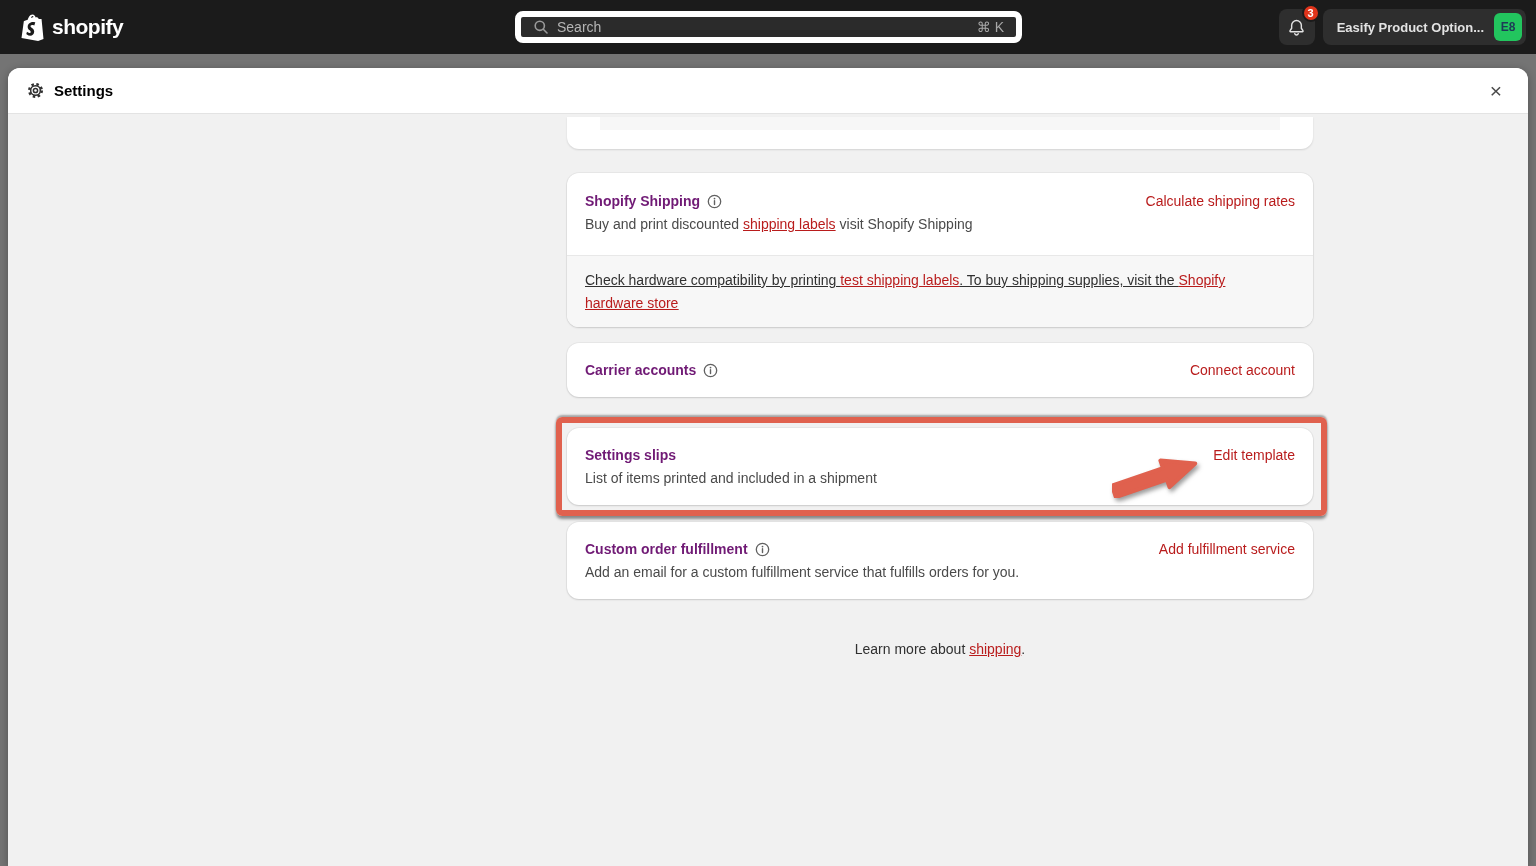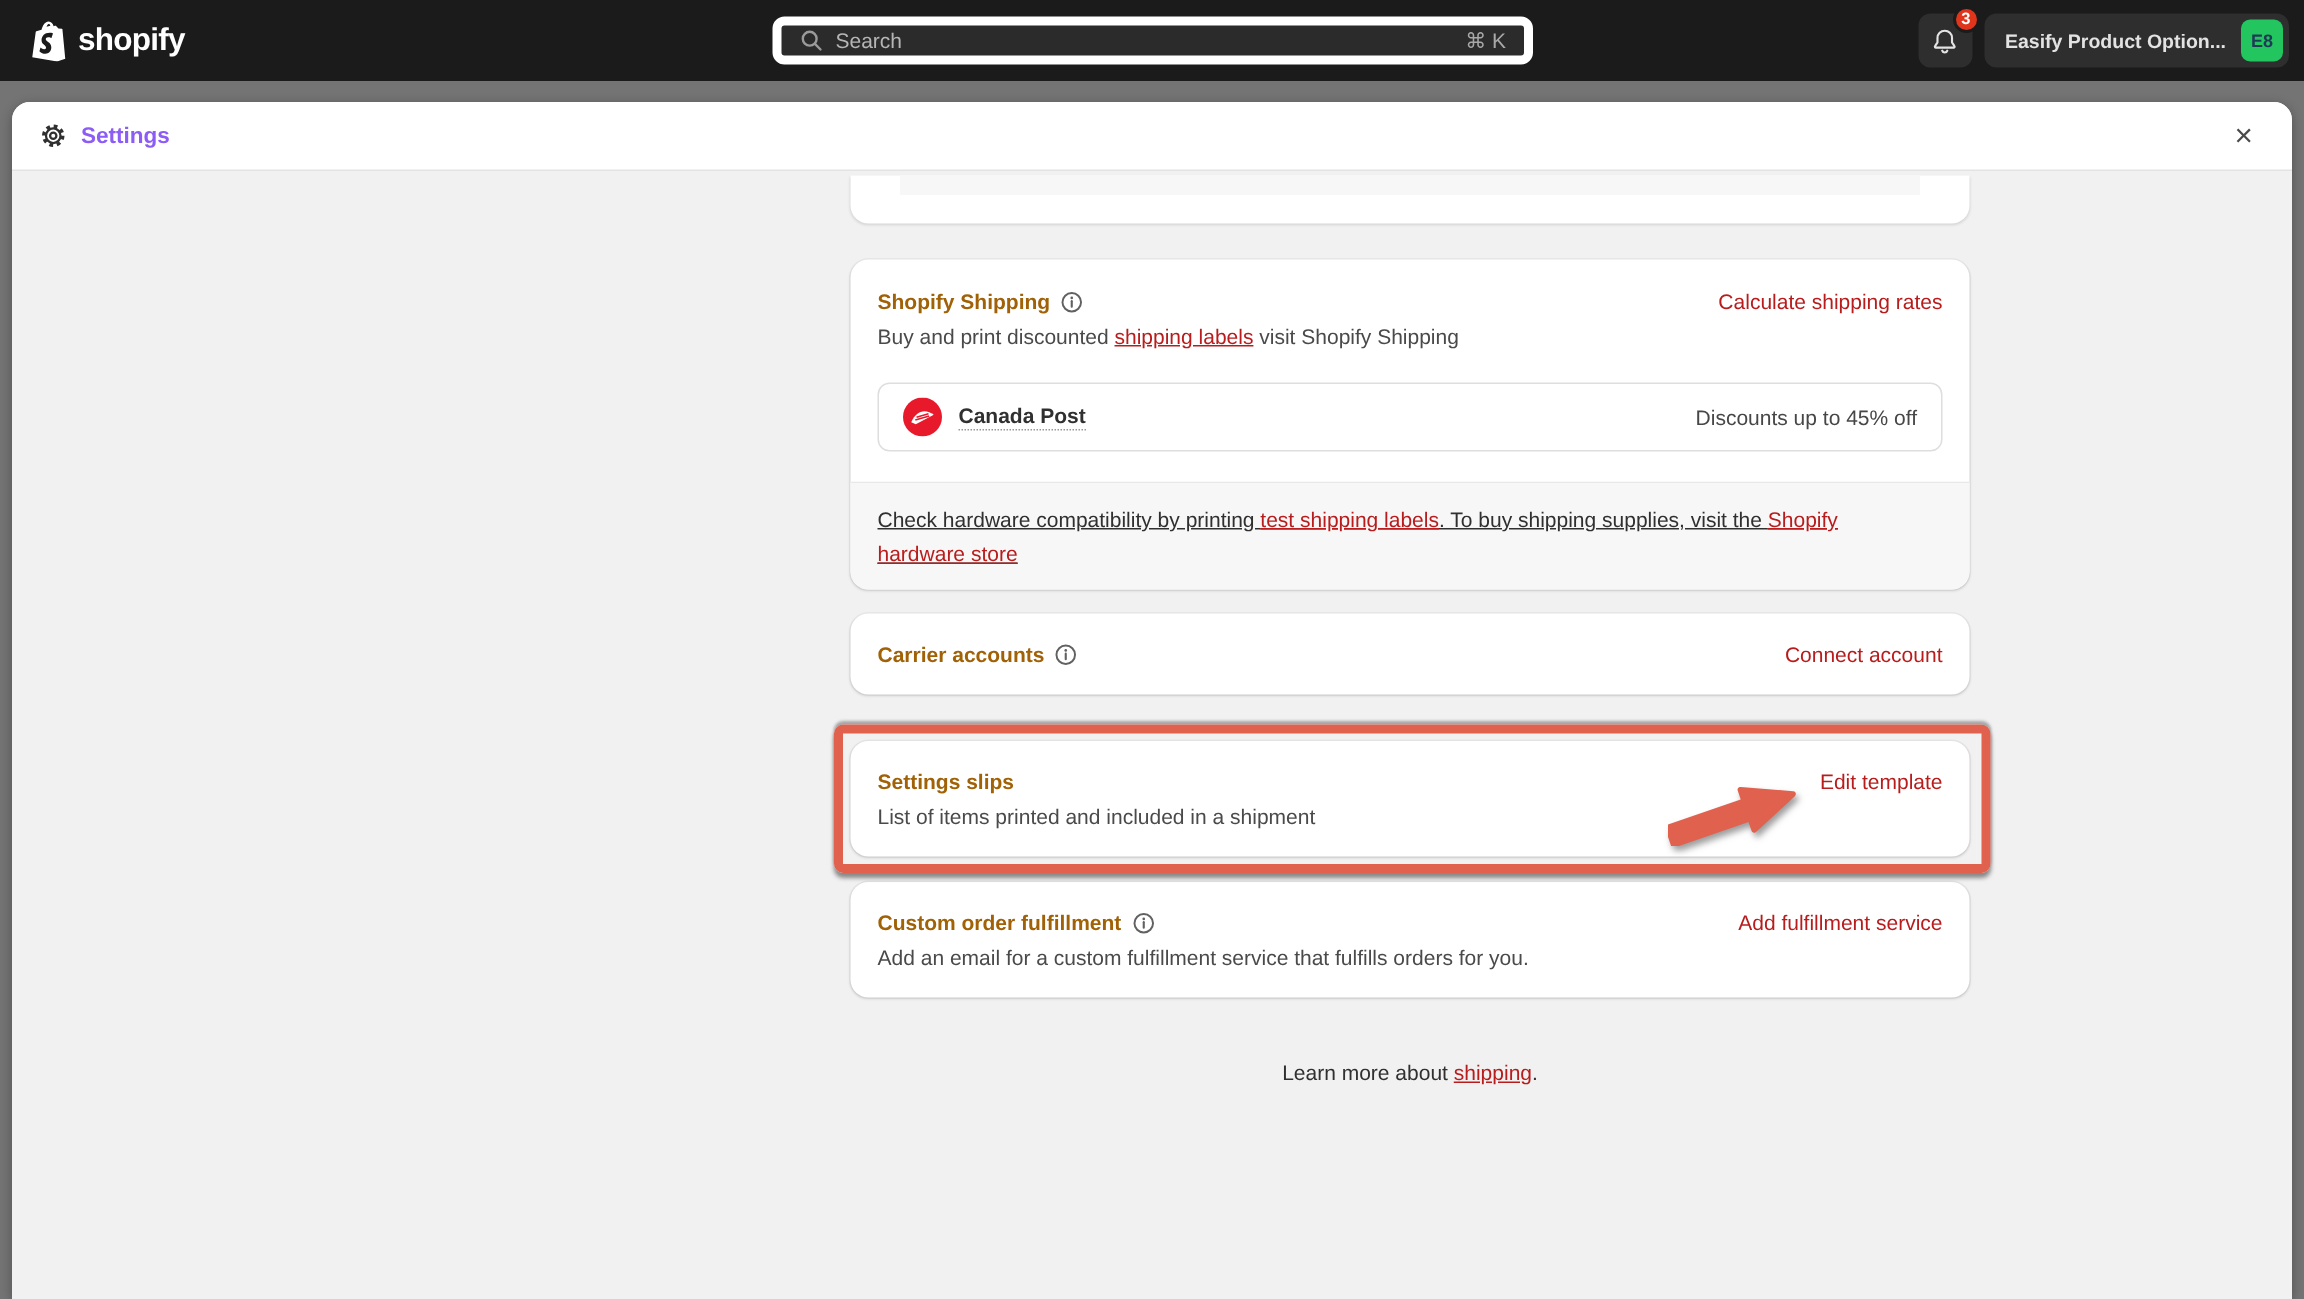--- a/index.html
+++ b/index.html
@@ -27,33 +27,33 @@
   .store-name { color:#e3e3e3; font-size:13px; font-weight:600; }
   .avatar { width:28px; height:28px; background:#22c55e; border-radius:6px; color:#1e3a56;
             font-size:12px; font-weight:700; display:flex; align-items:center; justify-content:center; }
 
   
   .modal { position:absolute; left:8px; top:68px; width:1520px; height:798px;
            background:#f1f1f1; border-radius:12px 12px 0 0; overflow:hidden;
            box-shadow:0 2px 8px rgba(0,0,0,.3); }
   .modal-header { height:46px; background:#fff; border-bottom:1px solid #e3e3e3;
                   display:flex; align-items:center; padding:0 26px 0 18px; }
-  .modal-title { font-size:15px; font-weight:700; color:#8b5cf6; margin-left:9px; }
+  .modal-title { font-size:15px; font-weight:700; color:#000000; margin-left:9px; }
   .close-btn { margin-left:auto; color:#4a4a4a; font-size:21px; line-height:1; cursor:pointer; }
   .modal-content { position:relative; height:752px; overflow:hidden; }
   .col { width:746px; margin-left:559px; }
 
   
   .card { background:#fff; border-radius:12px; box-shadow:0 1px 2px rgba(0,0,0,.13), 0 0 0 1px rgba(0,0,0,.04); }
   .partial-card { height:32px; border-radius:0 0 12px 12px; box-shadow:0 1px 2px rgba(0,0,0,.13); }
   .partial-strip { width:680px; height:13px; background:#f7f7f7; margin:3px auto 0; }
   .card-pad { padding:16px 18px; }
   .card-row { display:flex; align-items:flex-start; justify-content:space-between; }
   .card-title-line { display:flex; align-items:center; gap:7px; }
-  .card-title { font-size:14px; font-weight:700; color:#a16207; line-height:22px; }
+  .card-title { font-size:14px; font-weight:700; color:#701a75; line-height:22px; }
   .card-desc { font-size:14px; color:#4a4a4a; line-height:22px; margin-top:1px; }
   .link { color:#b91c1c; text-decoration:none; font-size:14px; line-height:22px; cursor:pointer; }
   .link.u { text-decoration:underline; }
   .info-ic { display:inline-flex; }
 
   .shipping-card { margin-top:24px; }
   .carrier-box { margin:20px 0 0 0; border:1px solid #dedede; border-radius:8px; height:46px;
                  display:flex; align-items:center; padding:0 16px; }
   .carrier-name { font-size:14px; font-weight:700; color:#303030; margin-left:11px;
                   border-bottom:1.5px dotted #9a9a9a; padding-bottom:1px; }
@@ -153,32 +153,20 @@
                     </svg>
                 </span>
               </div>
               <div class="card-desc">
                 <span>Buy and print discounted </span><a class="link u">shipping labels</a><span> visit Shopify Shipping</span>
               </div>
             </div>
             <a class="link">Calculate shipping rates</a>
           </div>
 
-          <div class="carrier-box">
-            <span>
-              <svg width="26" height="26" viewBox="0 0 26 26">
-                <circle cx="13" cy="13" r="13" fill="#e8192b"></circle>
-                <path d="M5.5 16.5 C9 8.5 15 7.5 20.5 11.5 L8.5 17.8 Z" fill="#ffffff"></path>
-                <path d="M9 13.2 L17 10.8" stroke="#e8192b" stroke-width="1.1"></path>
-                <path d="M8.2 15 L17.5 12.3" stroke="#e8192b" stroke-width="1.1"></path>
-              </svg>
-            </span>
-            <span class="carrier-name">Canada Post</span>
-            <span class="carrier-discount">Discounts up to 45% off</span>
-          </div>
         </div>
 
         <div class="card-footer">
           <span>Check hardware compatibility by printing </span><a class="link u">test shipping labels</a><span>. To buy shipping supplies, visit the </span><a class="link u"><span>Shopify</span><br><span>hardware store</span></a>
         </div>
       </div>
 
       <div class="card carrier-accounts-card card-pad">
         <div class="card-row">
           <div>

